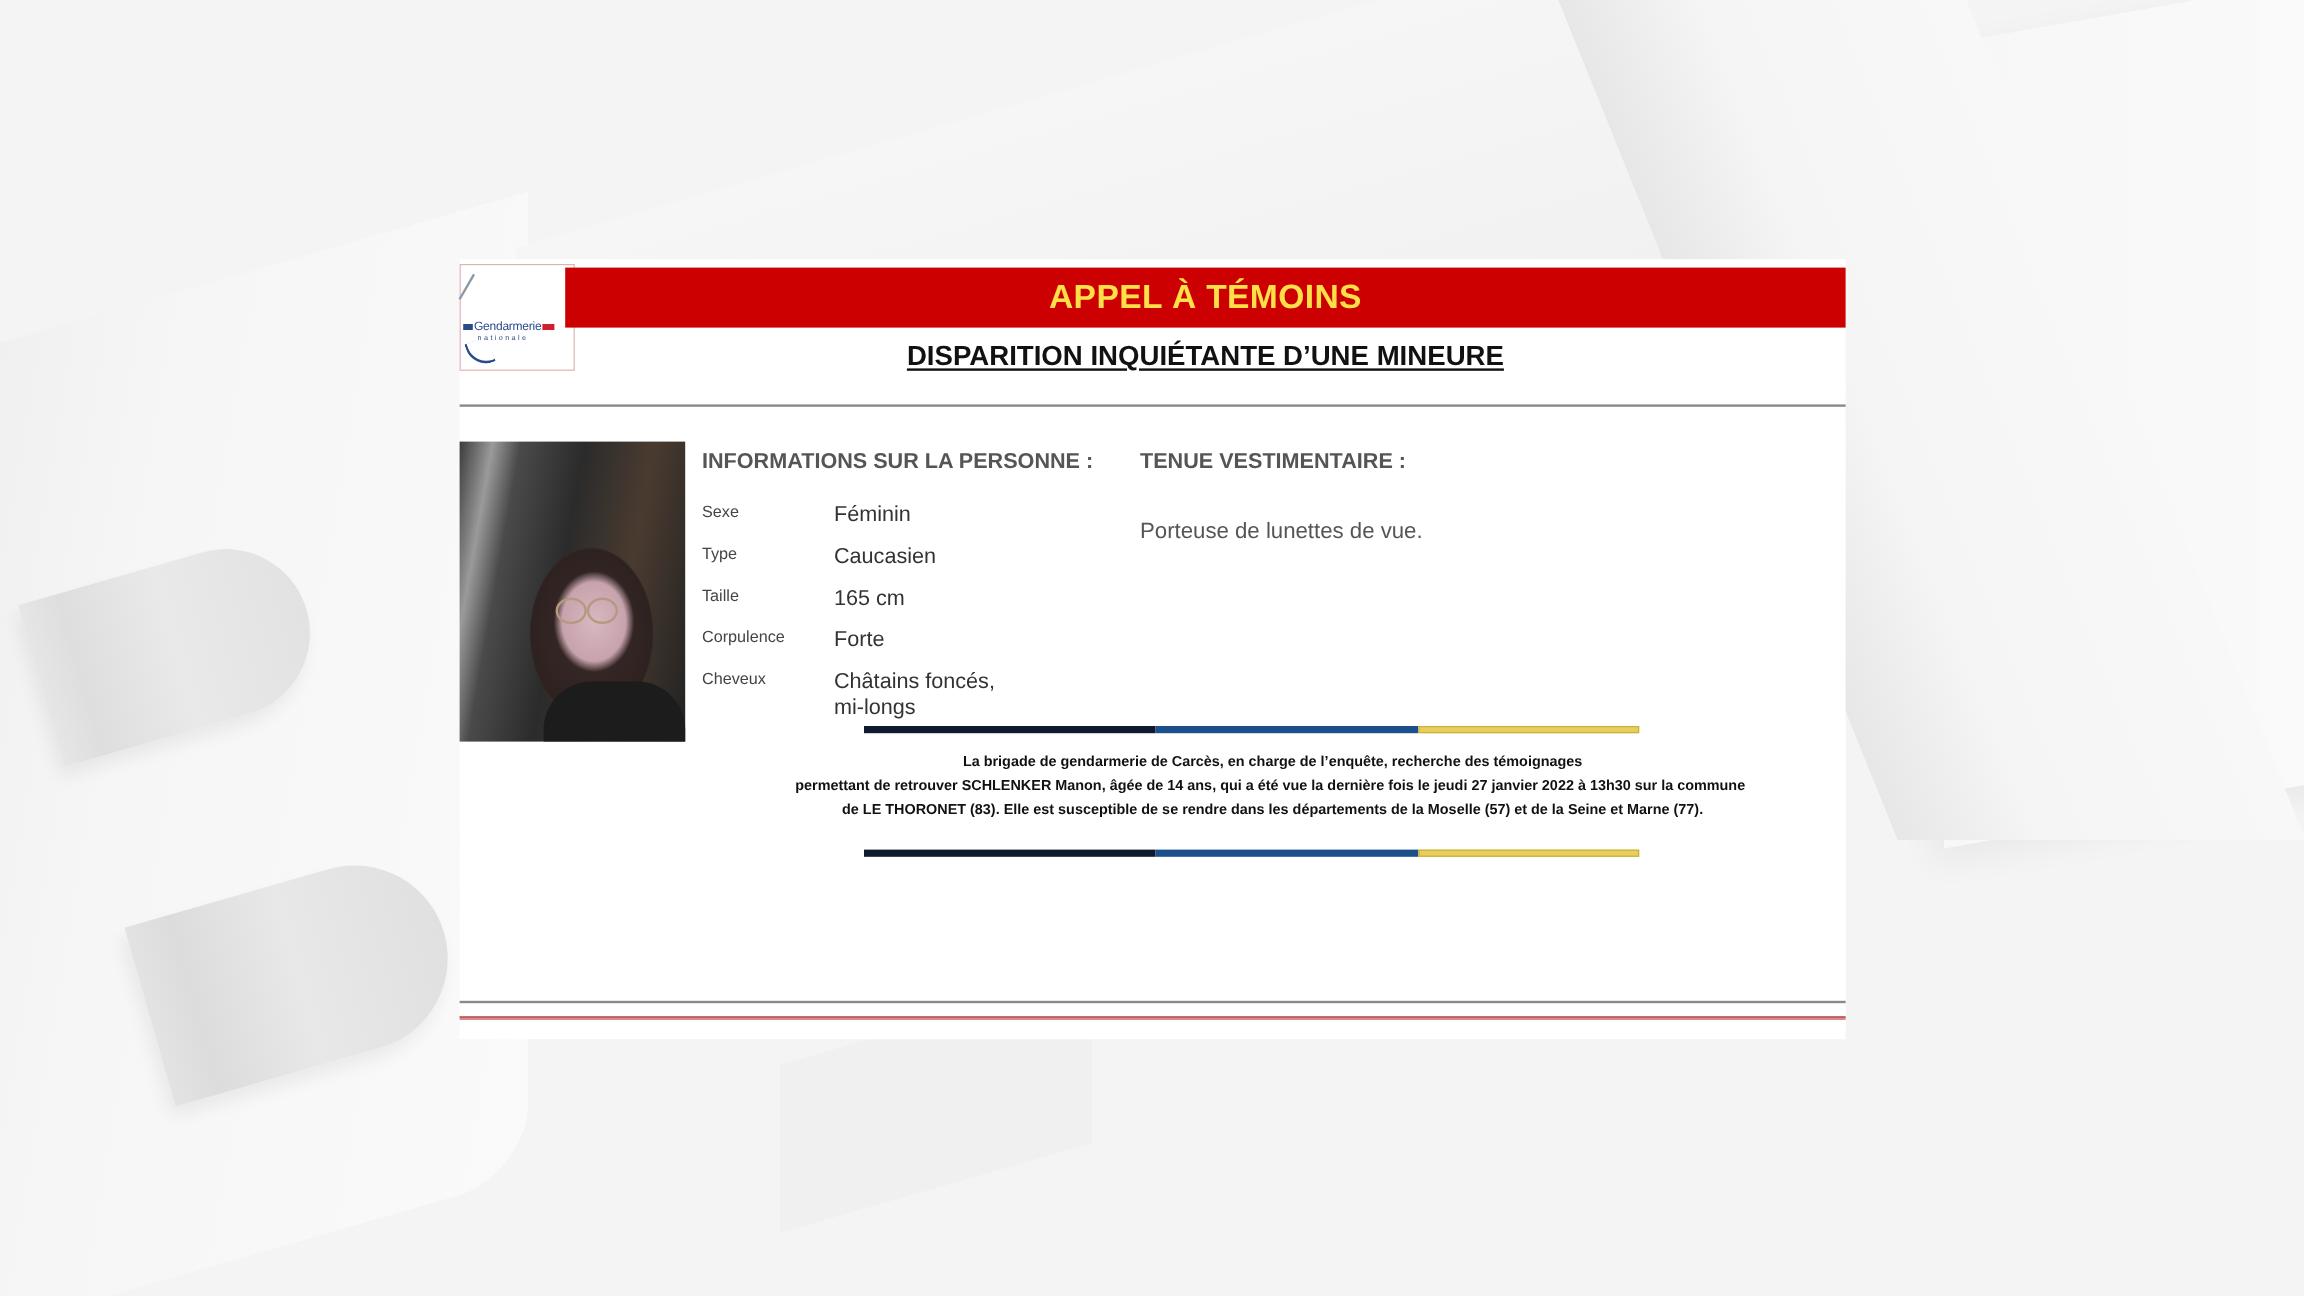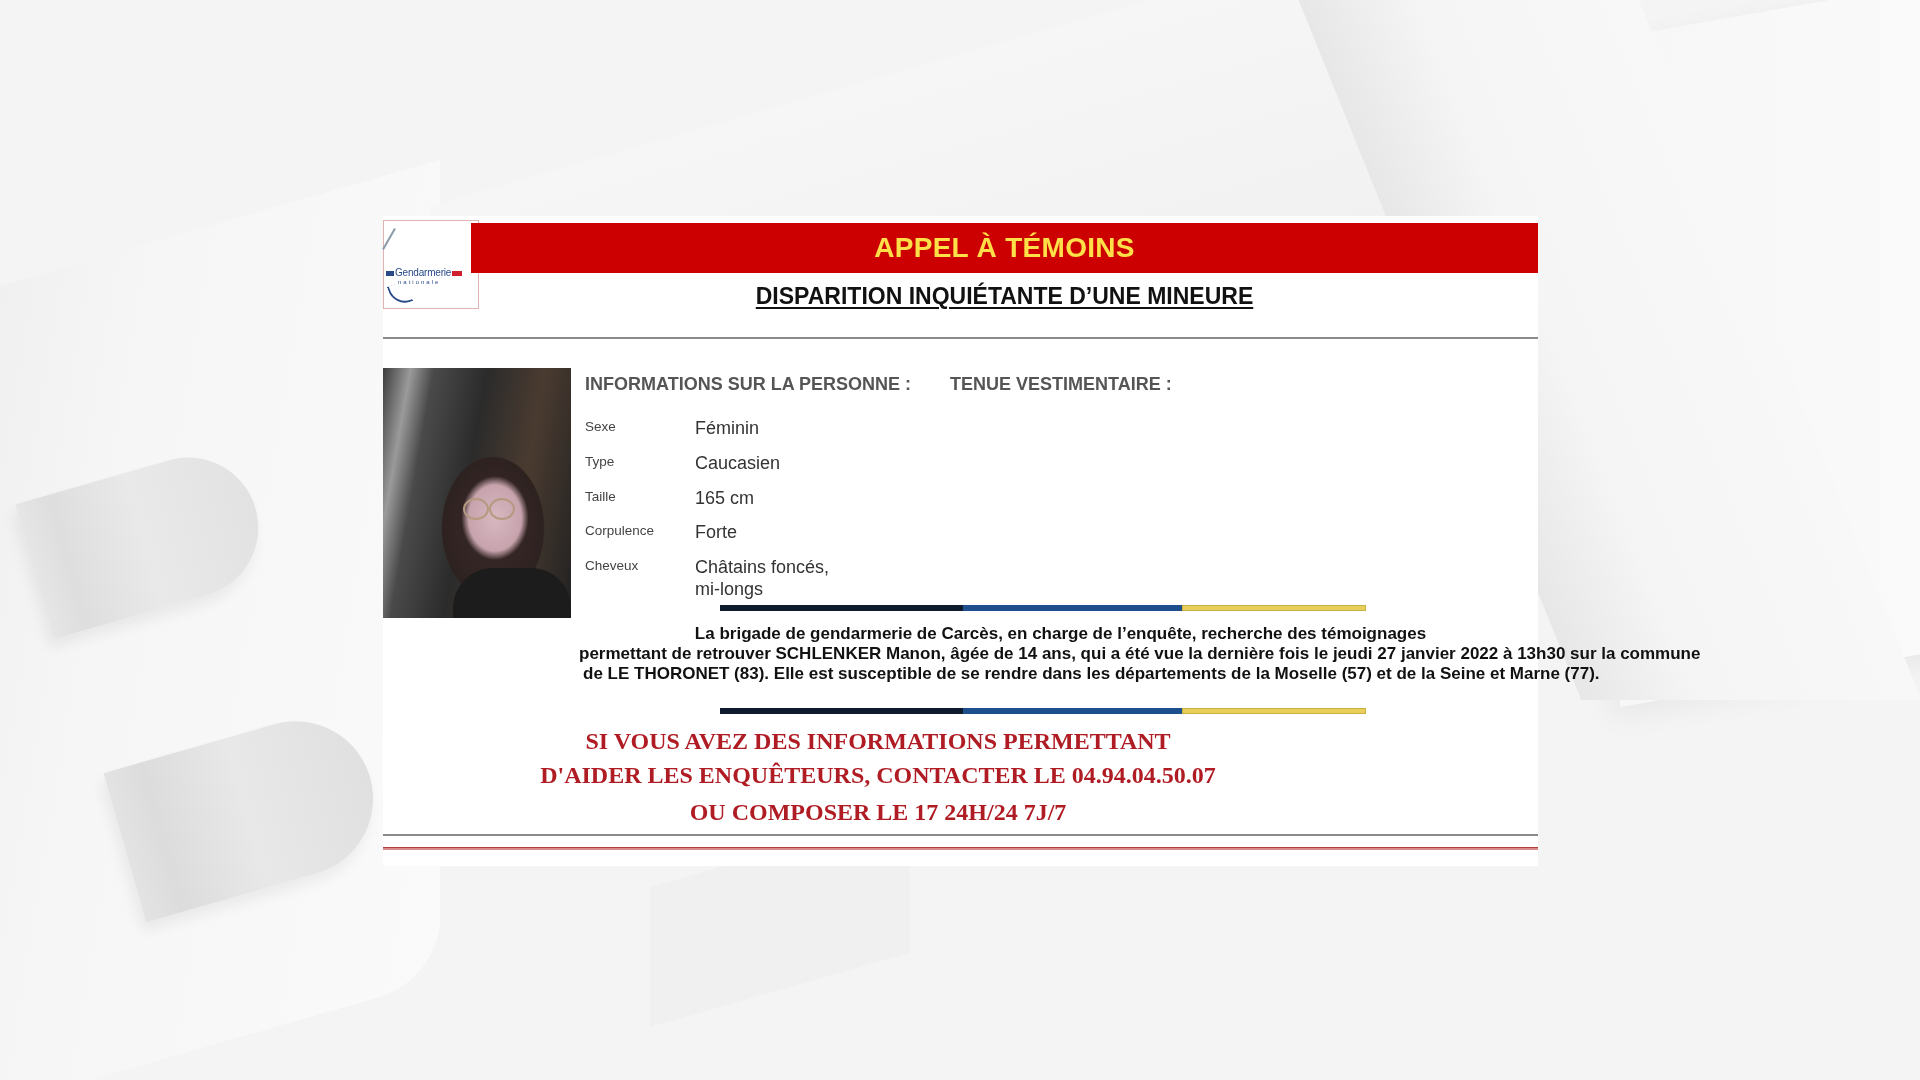--- a/index.html
+++ b/index.html
@@ -123,21 +123,21 @@
   }
   .tenue-text p { margin:0; }
 
   .tricolor { position:absolute; left:337px; width:646px; height:6px; display:flex; }
   .tricolor .c1 { width:243px; background:#0f1a2e; }
   .tricolor .c2 { width:219px; background:#1d4f8c; }
   .tricolor .c3 { width:184px; background:#e8cf5a; border:1px solid #c9b040; box-sizing:border-box; }
 
   .notice {
     position:absolute; left:200px; top:408px; width:955px; text-align:center;
-    font-size:17px; font-weight:bold; color:#111; line-height:20px;
+    font-size:12px; font-weight:bold; color:#111; line-height:20px;
   }
   .notice div { white-space:nowrap; }
   .notice .l2 { margin-left:-4px; }
 
   .cta {
     position:absolute; left:145px; top:508px; width:700px; text-align:center;
     font-family:"Liberation Serif", serif; font-weight:bold; color:#b01c24;
     font-size:24px;
   }
   .cta div { white-space:nowrap; }
@@ -203,41 +203,37 @@
   <div class="info-row" style="top:342px;">
     <span class="info-label">Cheveux</span>
     <span class="info-value">
       <span>Châtains foncés,</span><br>
       <span>mi-longs</span>
     </span>
   </div>
 
   <div class="tenue-title">TENUE VESTIMENTAIRE :</div>
   <div class="tenue-text">
+    <p>Porteuse de lunettes de vue.</p>
   </div>
 
   <div class="tricolor" style="top:389px;">
     <div class="c1"></div>
       <div class="c2"></div>
       <div class="c3"></div>
   </div>
 
   <div class="notice">
     <div class="l1">La brigade de gendarmerie de Carcès, en charge de l’enquête, recherche des témoignages</div>
     <div class="l2">permettant de retrouver SCHLENKER Manon, âgée de 14 ans, qui a été vue la dernière fois le jeudi 27 janvier 2022 à 13h30 sur la commune</div>
     <div class="l3">de LE THORONET (83). Elle est susceptible de se rendre dans les départements de la Moselle (57) et de la Seine et Marne (77).</div>
   </div>
 
   <div class="tricolor" style="top:492px;">
     <div class="c1"></div>
       <div class="c2"></div>
       <div class="c3"></div>
   </div>
 
-  <div class="cta">
-    <div class="l1">SI VOUS AVEZ DES INFORMATIONS PERMETTANT</div>
-    <div class="l2">D'AIDER LES ENQUÊTEURS, CONTACTER LE 04.94.04.50.07</div>
-    <div class="l3">OU COMPOSER LE 17  24H/24 7J/7</div>
-  </div>
 
   <div class="divider-bot-gray"></div>
   <div class="divider-bot-red"></div>
 </div>
 
 </body></html>

